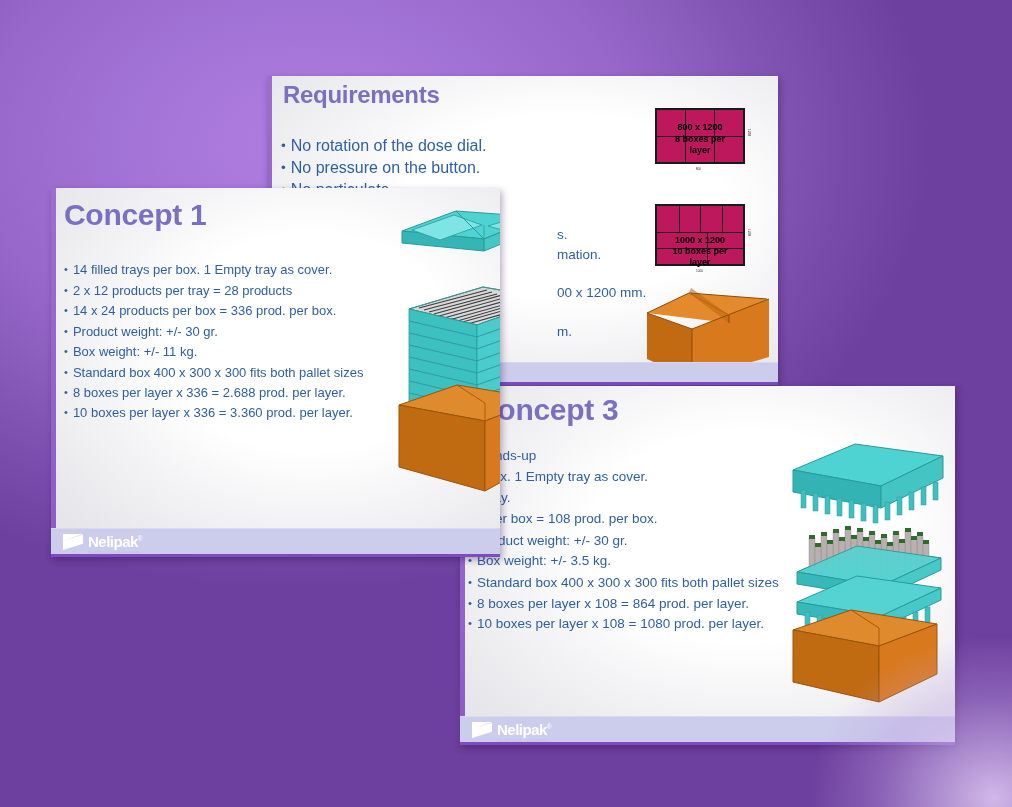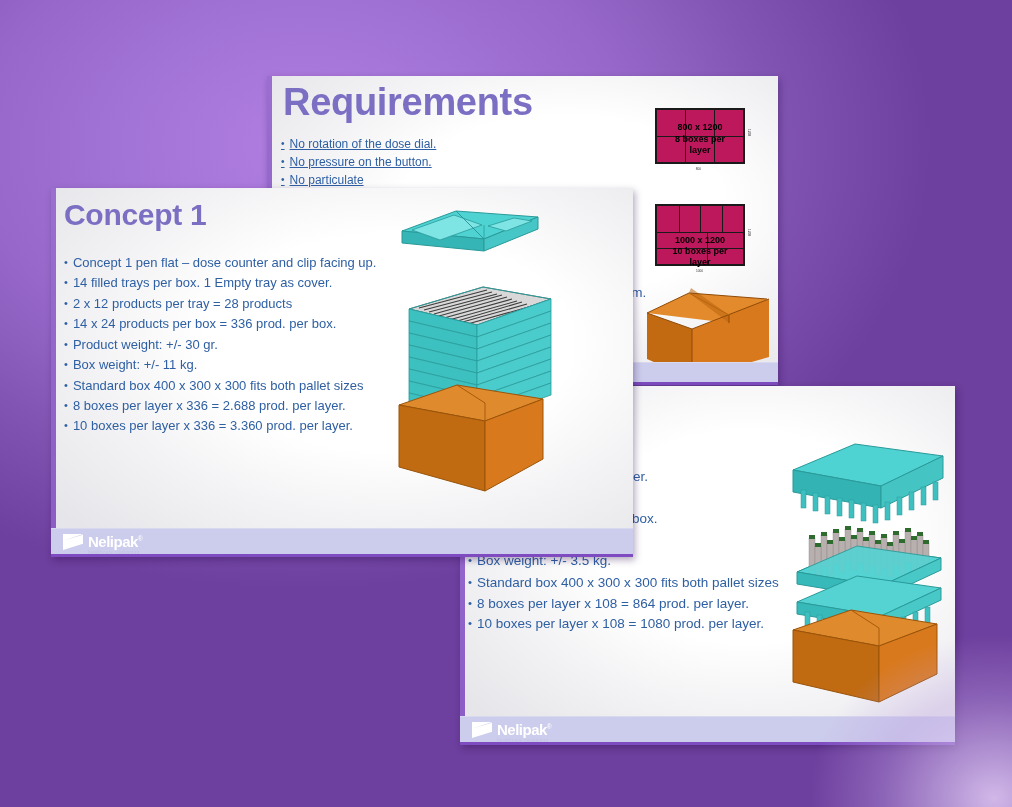--- a/index.html
+++ b/index.html
@@ -157,23 +157,23 @@
 </style>
 </head>
 <body>
 
 <div id="stage">
 
   <div class="slide" id="slide-req" style="left:267px; top:76px; width:511px; height:309px;">
     <div class="body"></div>
     <div class="leftbar"></div>
 
-    <div class="title" style="left:16px; top:5px; font-size:38px;">Requirements</div>
-
-    <div class="bullets" style="left:14px; top:62px; font-size:12px;text-decoration:underline;">
+    <div class="title" style="left:16px; top:5px; font-size:24px;">Requirements</div>
+
+    <div class="bullets" style="left:14px; top:62px; font-size:16px;">
       <p class="b">No rotation of the dose dial.</p>
       <div style="height:6px"></div>
       <p class="b">No pressure on the button.</p>
       <div style="height:6px"></div>
       <p class="b">No particulate</p>
     </div>
 
     <div class="bullets" style="left:290px; top:152px; font-size:13.5px; color:#2e5fa3;">
       <p style="margin:0;">s.</p>
       <div style="height:6px"></div>
@@ -379,28 +379,27 @@
           <div class="word" style="font-size:15px;">
             <span>Nelipak</span><span class="reg">®</span>
           </div>
           <div class="tag" style="font-size:5px; margin-top:1px;">healthcare packaging</div>
         </div>
       </div>
       <div class="purple-rule"></div>
     </div>
   </div>
 
-  <div class="slide" id="slide-c1" style="left:51px; top:188px; width:582px; height:369px;">
+  <div class="slide" id="slide-c1" style="left:51px; top:188px; width:449px; height:369px;">
     <div class="body"></div>
     <div class="leftbar"></div>
 
     <div class="title" style="left:13px; top:10px; font-size:30px;">Concept 1</div>
 
     <div class="bullets" style="left:13px; top:68px; font-size:13px;">
-      <p class="b">Concept 1 pen flat – dose counter and clip facing up.</p>
       <div style="height:7px"></div>
       <p class="b">14 filled trays per box. 1 Empty tray as cover.</p>
       <div class="gap"></div>
       <p class="b">2 x 12 products per tray = 28 products</p>
       <div style="height:7px"></div>
       <p class="b">14 x 24 products per box = 336 prod. per box.</p>
       <div class="gap"></div>
       <p class="b">Product weight: +/- 30 gr.</p>
       <div style="height:7px"></div>
       <p class="b">Box weight: +/- 11 kg.</p>

